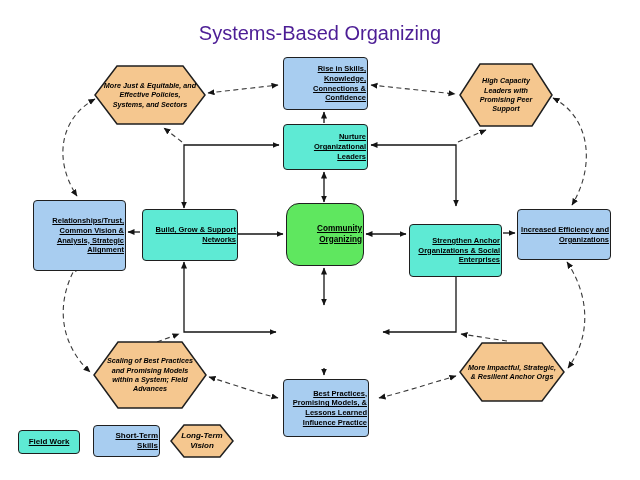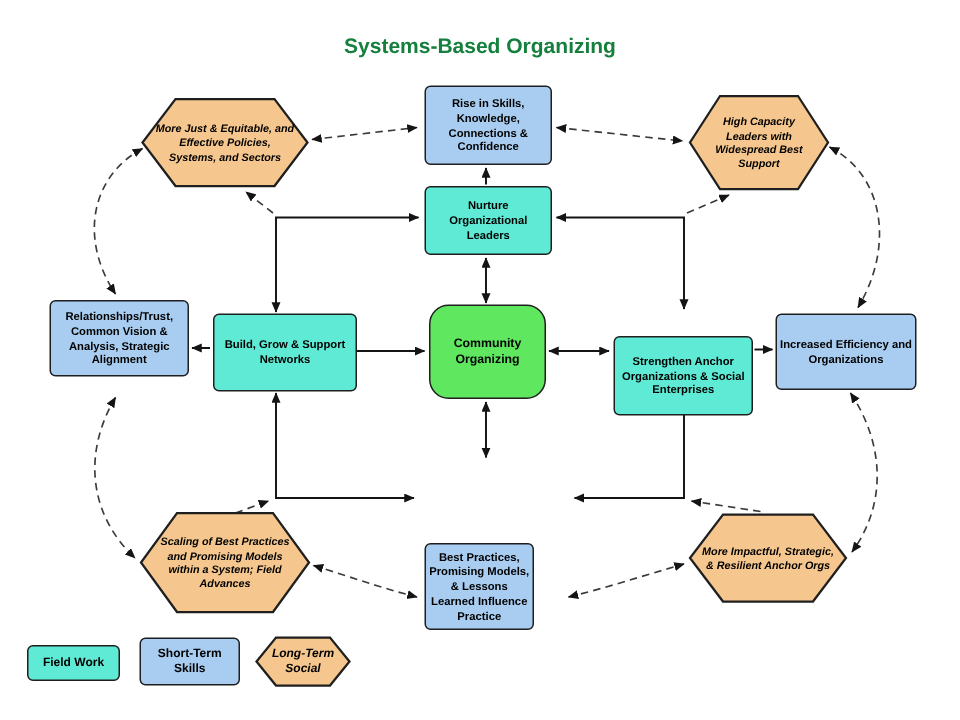--- a/index.html
+++ b/index.html
@@ -1,24 +1,24 @@
 <!DOCTYPE html>
 <html><head>
 <meta charset="utf-8">
 <style>
   html,body{margin:0;padding:0;background:#ffffff;}
   .stage{position:relative;width:640px;height:480px;background:#ffffff;overflow:hidden;
          font-family:"Liberation Sans",sans-serif;}
   .title{position:absolute;top:22px;left:0;width:100%;text-align:center;
-         font-size:14px;font-weight:bold;color:#15803d;}
+         font-size:20px;font-weight:normal;color:#4c1d95;}
   svg.layer{position:absolute;left:0;top:0;width:640px;height:480px;}
   .node{position:absolute;display:flex;align-items:center;justify-content:center;
-        text-align:center;font-weight:bold;font-size:7.5px;line-height:1.3;color:#000;
+        text-align:right;font-weight:bold;font-size:7.5px;line-height:1.3;color:#000;
         border:1.5px solid #1f1f1f;border-radius:4px;padding:1px;box-sizing:border-box;
-        overflow:hidden;}
+        overflow:hidden;text-decoration:underline;}
   .daily{background:#5eead4;}
   .short{background:#A8CDF0;}
   .core{background:#5FE75F;border-radius:13px;}
   .hexlabel{position:absolute;display:flex;align-items:center;justify-content:center;
         text-align:center;font-weight:bold;font-style:italic;font-size:7.2px;
         line-height:1.3;color:#000;}
   .legend-box{font-size:8px;}
 </style>
 </head>
 <body>
@@ -70,27 +70,27 @@
     <polygon points="118,342 182,342 206,375 182,408 118,408 94,375" stroke="#1f1f1f" stroke-width="1.5" fill="#F5C78F"></polygon>
     <polygon points="482,343 542,343 564,372 542,401 482,401 460,372" stroke="#1f1f1f" stroke-width="1.5" fill="#F5C78F"></polygon>
 
     <polygon points="184,425 220,425 233,441 220,457 184,457 171,441" stroke="#1f1f1f" stroke-width="1.5" fill="#F5C78F"></polygon>
   </svg>
 
   <div class="node short" style="left:283px;top:57px;width:85px;height:53px">Rise in Skills, Knowledge, Connections &amp; Confidence</div>
   <div class="node daily" style="left:283px;top:124px;width:85px;height:46px">Nurture Organizational Leaders</div>
   <div class="node core" style="left:286px;top:203px;width:78px;height:63px;font-size:8.2px">Community Organizing</div>
   <div class="node daily" style="left:142px;top:209px;width:96px;height:52px">Build, Grow &amp; Support Networks</div>
-  <div class="node short" style="left:33px;top:200px;width:93px;height:51px">Relationships/Trust, Common Vision &amp; Analysis, Strategic Alignment</div>
+  <div class="node short" style="left:33px;top:200px;width:93px;height:71px">Relationships/Trust, Common Vision &amp; Analysis, Strategic Alignment</div>
   <div class="node daily" style="left:409px;top:224px;width:93px;height:53px">Strengthen Anchor Organizations &amp; Social Enterprises</div>
   <div class="node short" style="left:517px;top:209px;width:94px;height:51px">Increased Efficiency and Organizations</div>
-  <div class="node short" style="left:283px;top:362px;width:73px;height:58px">Best Practices, Promising Models, &amp; Lessons Learned Influence Practice</div>
+  <div class="node short" style="left:283px;top:379px;width:86px;height:58px">Best Practices, Promising Models, &amp; Lessons Learned Influence Practice</div>
 
   <div class="hexlabel" style="left:103px;top:68px;width:94px;height:54px">More Just &amp; Equitable, and Effective Policies, Systems, and Sectors</div>
-  <div class="hexlabel" style="left:468px;top:66px;width:76px;height:58px">High Capacity Leaders with Widespread Best Support</div>
+  <div class="hexlabel" style="left:468px;top:66px;width:76px;height:58px">High Capacity Leaders with Promising Peer Support</div>
   <div class="hexlabel" style="left:102px;top:344px;width:96px;height:62px">Scaling of Best Practices and Promising Models within a System; Field Advances</div>
   <div class="hexlabel" style="left:468px;top:345px;width:88px;height:54px">More Impactful, Strategic, &amp; Resilient Anchor Orgs</div>
 
   <div class="node daily legend-box" style="left:18px;top:430px;width:62px;height:24px">Field Work</div>
   <div class="node short legend-box" style="left:93px;top:425px;width:67px;height:32px">Short-Term Skills</div>
-  <div class="hexlabel legend-box" style="left:174px;top:427px;width:56px;height:28px;font-size:8px">Long-Term Social</div>
+  <div class="hexlabel legend-box" style="left:174px;top:427px;width:56px;height:28px;font-size:8px">Long-Term Vision</div>
 
 </div>
 
 </body></html>

